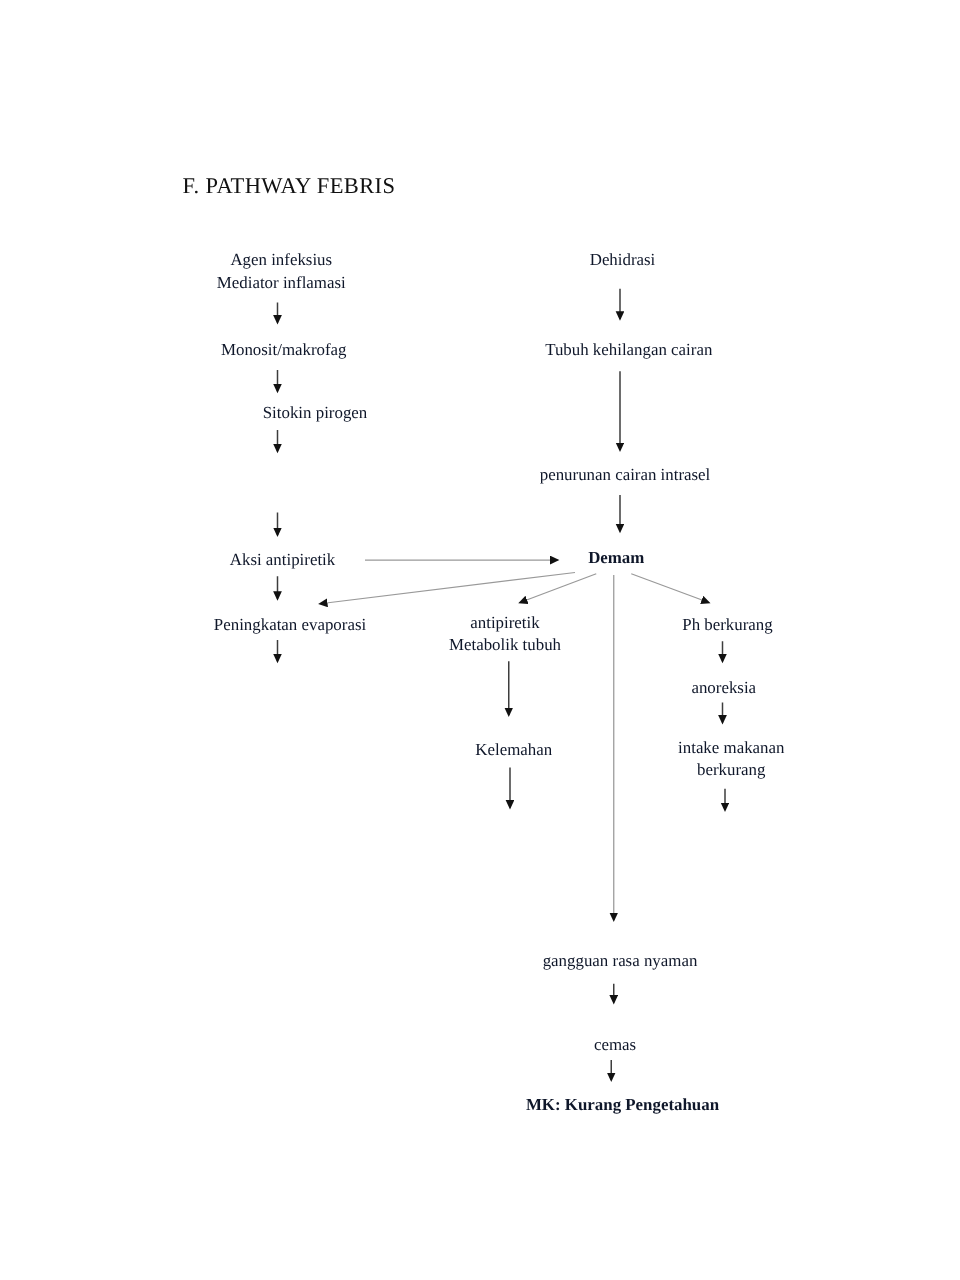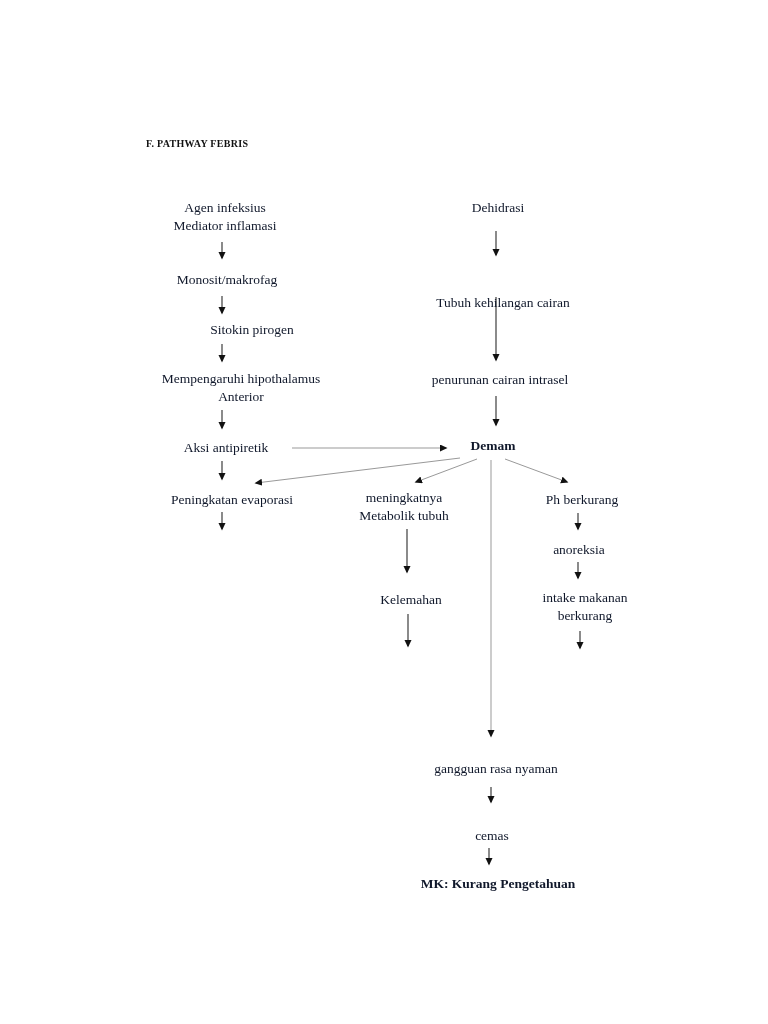--- a/index.html
+++ b/index.html
@@ -27,22 +27,22 @@
     transform: translateX(-50%);
     text-align: center;
     white-space: pre-line;
     font-size: 13.5px;
     line-height: 18px;
     color: #0f172a;
   }
   .node.bold { font-weight: bold; }
   .doc-title {
     position: absolute;
-    font-size: 10px;
-    font-weight: bold;
+    font-size: 18px;
+    font-weight: normal;
     letter-spacing: 0.3px;
     color: #111;
     white-space: nowrap;
   }
   .edge      { stroke: #3d3d3d; stroke-width: 1.2; }
   .edge-thin { stroke: #999999; stroke-width: 1; }
 </style>
 </head>
 <body>
 
@@ -83,31 +83,29 @@
     <line class="edge" x1="491" y1="787" x2="491" y2="802" marker-end="url(#ah)"></line>
     <line class="edge" x1="489" y1="848" x2="489" y2="864" marker-end="url(#ah)"></line>
   </svg>
 
   <div class="doc-title" style="left:146px; top:138px;">F. PATHWAY FEBRIS</div>
 
   <div class="node" style="left:225px; top:199px;">Agen infeksius
 Mediator inflamasi</div>
   <div class="node" style="left:227px; top:271px;">Monosit/makrofag</div>
   <div class="node" style="left:216px; top:321px;margin-left:36px;">Sitokin pirogen</div>
-  <div class="node" style="left:241px; top:370px;">Mempengaruhi hipothalamus
-Anterior</div>
   <div class="node" style="left:226px; top:439px;">Aksi antipiretik</div>
   <div class="node" style="left:232px; top:491px;">Peningkatan evaporasi</div>
 
   <div class="node" style="left:498px; top:199px;">Dehidrasi</div>
-  <div class="node" style="left:503px; top:271px;margin-top:23px;">Tubuh kehilangan cairan</div>
+  <div class="node" style="left:503px; top:271px;">Tubuh kehilangan cairan</div>
   <div class="node" style="left:500px; top:371px;">penurunan cairan intrasel</div>
   <div class="node bold" style="left:493px; top:437px;">Demam</div>
 
-  <div class="node" style="left:404px; top:489px;">meningkatnya
+  <div class="node" style="left:404px; top:489px;">antipiretik
 Metabolik tubuh</div>
   <div class="node" style="left:411px; top:591px;">Kelemahan</div>
 
   <div class="node" style="left:582px; top:491px;">Ph berkurang</div>
   <div class="node" style="left:579px; top:541px;">anoreksia</div>
   <div class="node" style="left:585px; top:589px;">intake makanan
 berkurang</div>
 
   <div class="node" style="left:496px; top:760px;">gangguan rasa nyaman</div>
   <div class="node" style="left:492px; top:827px;">cemas</div>

